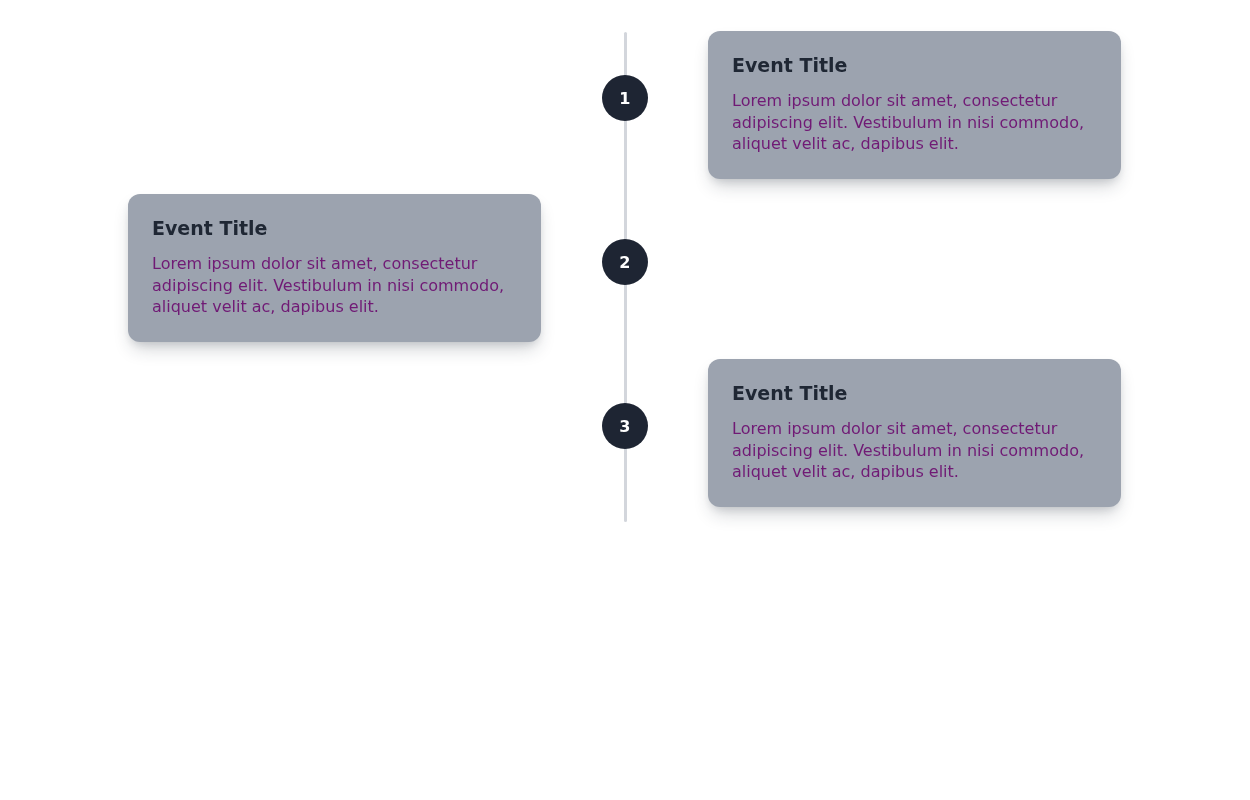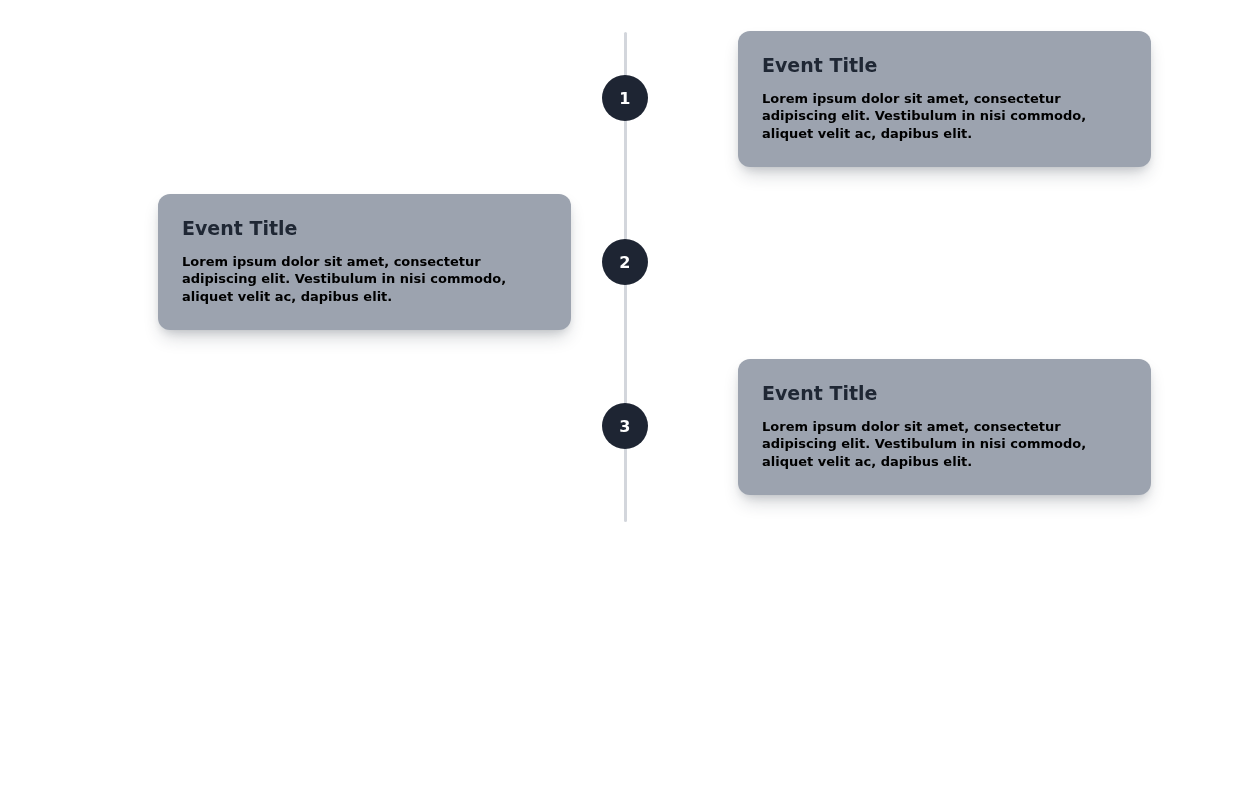--- a/index.html
+++ b/index.html
@@ -54,39 +54,38 @@
   
   .timeline-card {
     position: absolute;
     width: 413px;
     background: #9ca3af;
     border-radius: 12px;
     padding: 22px 24px 24px 24px;
     box-shadow: 0 10px 18px -4px rgba(31, 41, 55, 0.22),
                 0 4px 8px -3px rgba(31, 41, 55, 0.16);
     z-index: 2;
-    margin-left: 30px;
   }
 
   .card-right-1 { left: 708px; top: 31px; }
   .card-left-2  { left: 128px; top: 194px; }
   .card-right-3 { left: 708px; top: 359px; }
 
   .card-title {
     font-size: 19px;
     font-weight: 700;
     color: #1f2734;
     line-height: 1.35;
     margin-bottom: 11px;
   }
 
   .card-body {
-    font-size: 13px;
-    font-weight: 700;
-    color: #000000;
+    font-size: 16px;
+    font-weight: 400;
+    color: #701a75;
     line-height: 1.37;
   }
 </style>
 </head>
 <body>
 
 <div class="timeline-root">
 
   <div class="timeline-axis"></div>
 

